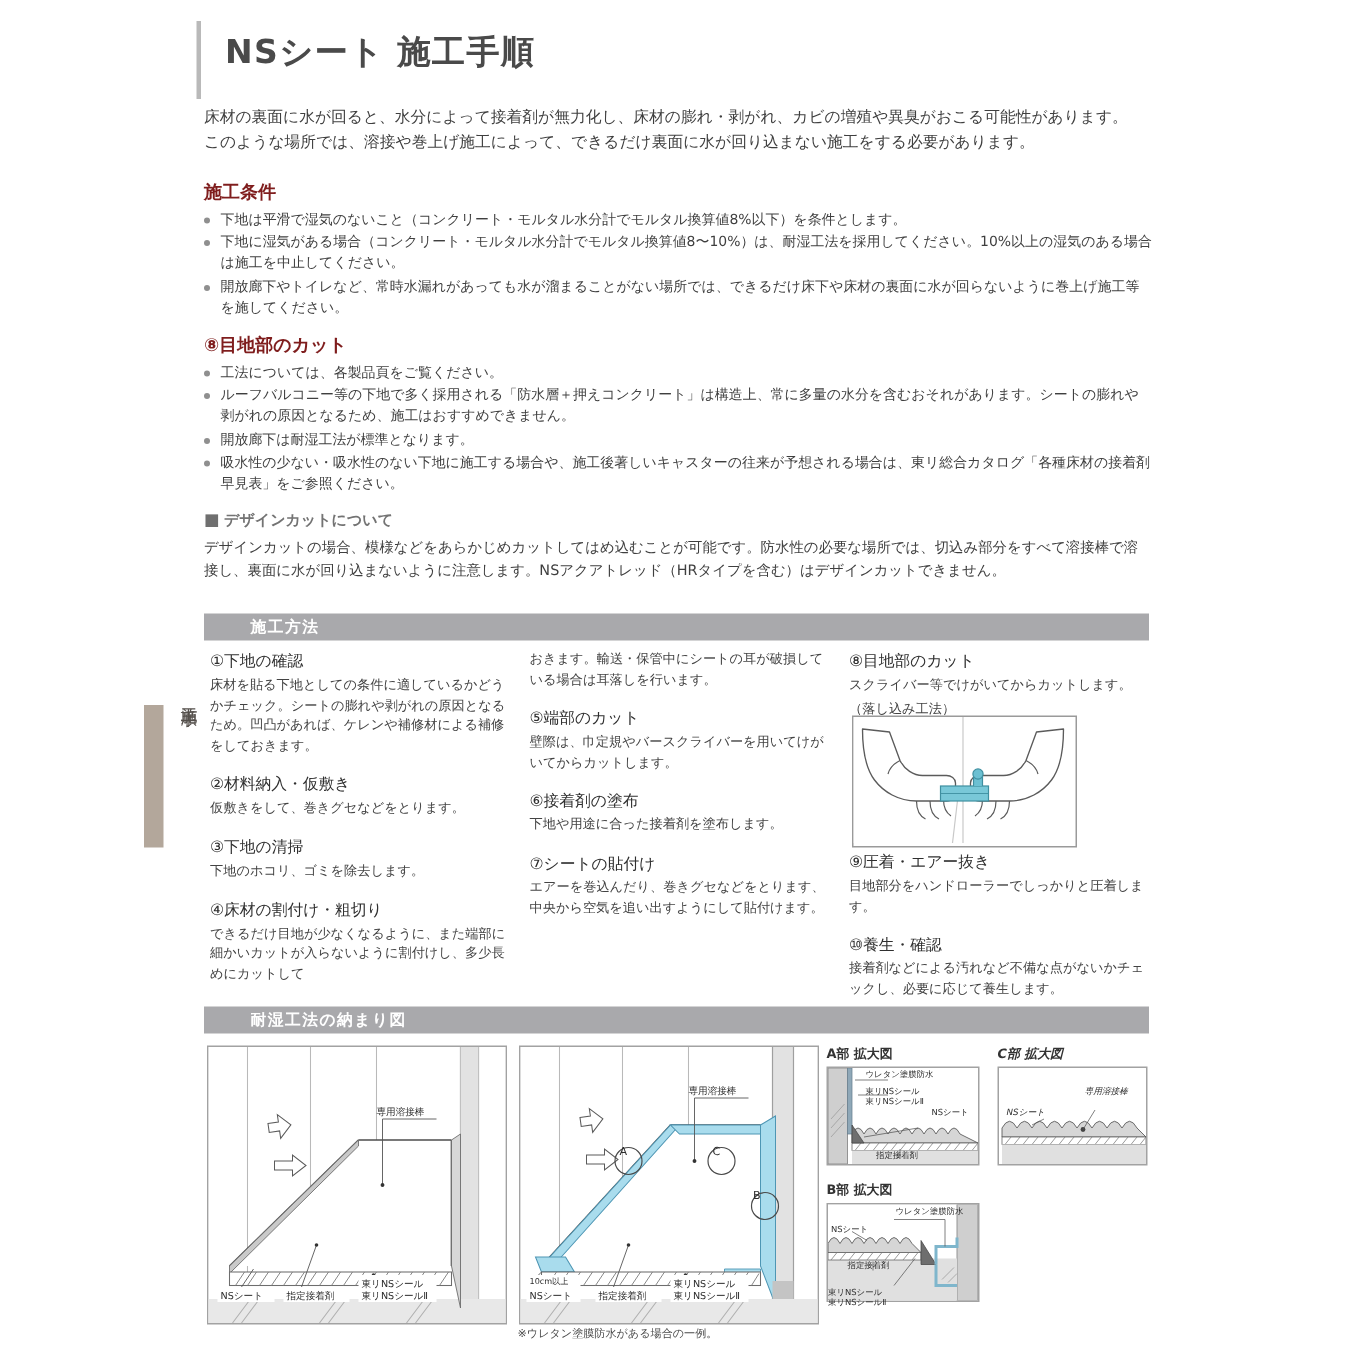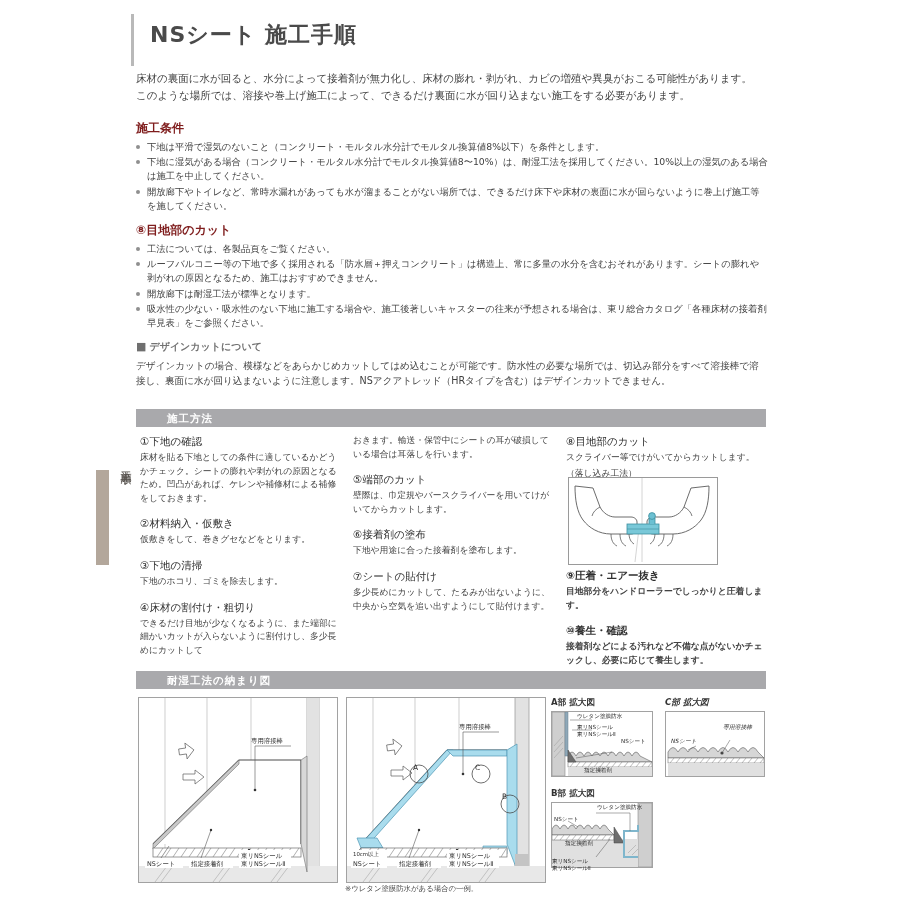--- a/index.html
+++ b/index.html
@@ -129,21 +129,21 @@
     <div class="step-b">できるだけ目地が少なくなるように、また端部に細かいカットが入らないように割付けし、多少長めにカットして</div>
   </div>
 
   <div class="proc-col" style="left:353px;top:434px;">
     <div class="cont-b">おきます。輸送・保管中にシートの耳が破損している場合は耳落しを行います。</div>
     <div class="step-h">⑤端部のカット</div>
     <div class="step-b">壁際は、巾定規やバースクライバーを用いてけがいてからカットします。</div>
     <div class="step-h">⑥接着剤の塗布</div>
     <div class="step-b">下地や用途に合った接着剤を塗布します。</div>
     <div class="step-h">⑦シートの貼付け</div>
-    <div class="step-b">多少長めにカットして、たるみが出ないように、中央から空気を追い出すようにして貼付けます。</div>
+    <div class="step-b">エアーを巻込んだり、巻きグセなどをとります、中央から空気を追い出すようにして貼付けます。</div>
   </div>
 
   <div class="proc-col" style="left:566px;top:434px;">
     <div class="step-h">⑧目地部のカット</div>
     <div class="step-b" style="margin-bottom:2px;">スクライバー等でけがいてからカットします。</div>
     <div class="step-b" style="margin-bottom:6px;">（落し込み工法）</div>
   </div>
 
   <div class="photo">
     <svg width="146" height="84" viewBox="0 0 146 84">
@@ -165,21 +165,21 @@
       <path d="M86 55 C86 61 84 64 81 66" fill="none" stroke="#5b5b5b" stroke-width="0.8"></path>
       <path d="M115 29 C119 31 122 34 123 38" fill="none" stroke="#5b5b5b" stroke-width="0.8"></path>
 
       <rect x="58" y="46" width="32" height="10" fill="#79c8d8" stroke="#3e8fa0" stroke-width="0.8"></rect>
       <path d="M80 46 L80 40 L86 40 L86 46" fill="#6cc0d2" stroke="#3e8fa0" stroke-width="0.8"></path>
       <circle cx="83" cy="38" r="3.4" fill="#6cc0d2" stroke="#3e8fa0" stroke-width="0.8"></circle>
       <line x1="58" y1="51" x2="90" y2="51" stroke="#3e8fa0" stroke-width="0.6"></line>
     </svg>
   </div>
 
-  <div class="proc-col" style="left:566px;top:568px;font-weight:bold;">
+  <div class="proc-col" style="left:566px;top:568px;">
     <div class="step-h">⑨圧着・エアー抜き</div>
     <div class="step-b">目地部分をハンドローラーでしっかりと圧着します。</div>
     <div class="step-h">⑩養生・確認</div>
     <div class="step-b">接着剤などによる汚れなど不備な点がないかチェックし、必要に応じて養生します。</div>
   </div>
 
   <div class="bar" style="left:136px;top:671px;width:630px;">耐湿工法の納まり図</div>
 
   <div class="dia" style="left:138px;top:697px;width:200px;height:186px;">
     <svg width="198" height="184" viewBox="0 0 198 184">

